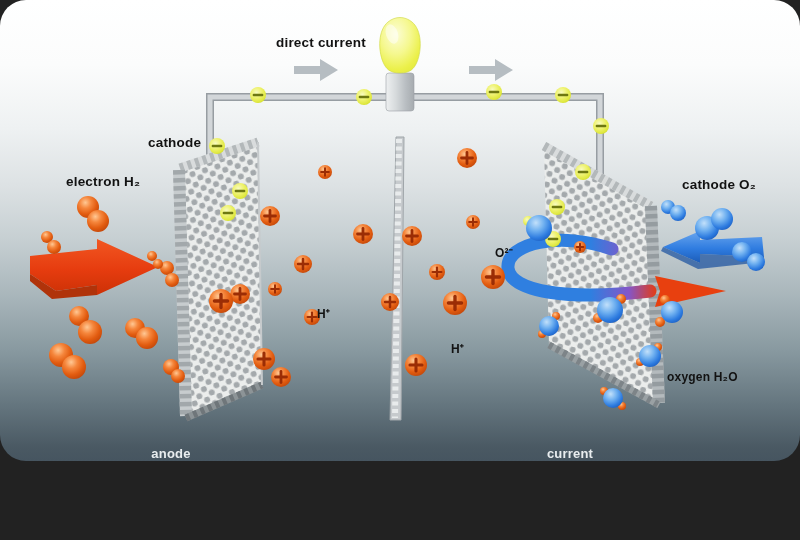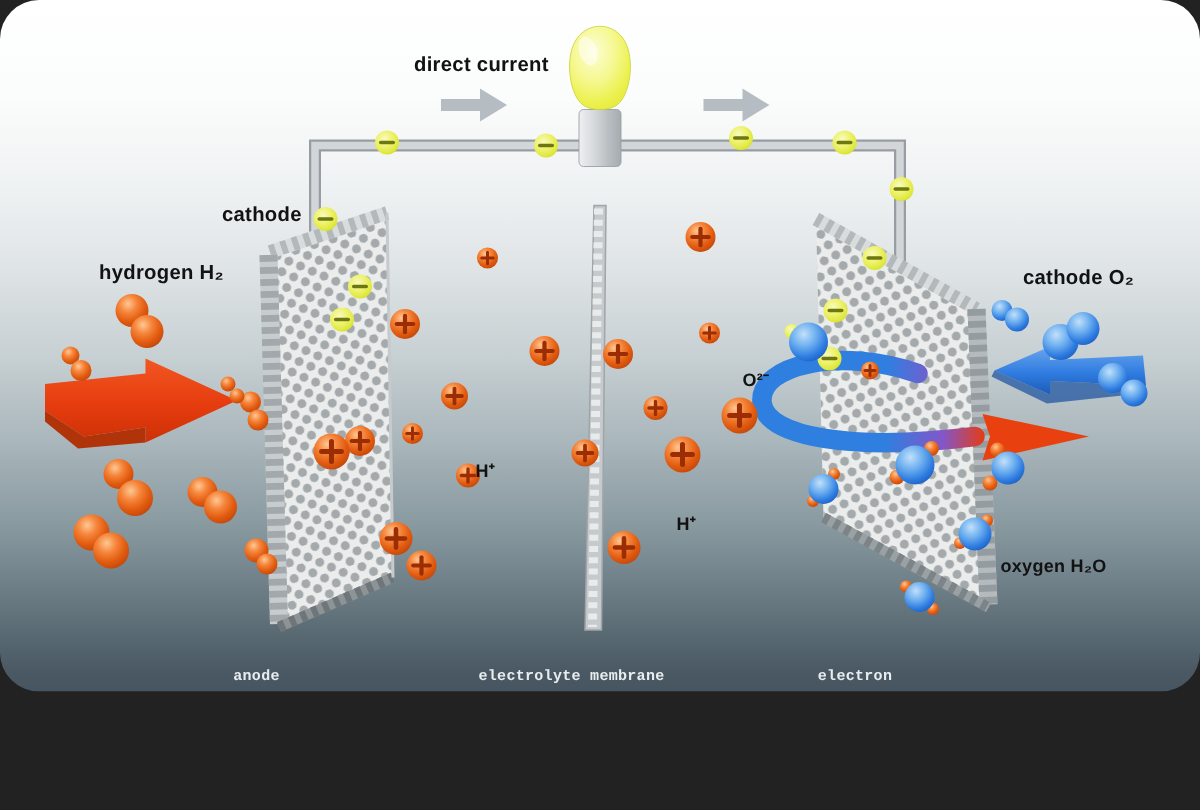--- a/index.html
+++ b/index.html
@@ -2,21 +2,21 @@
 <html><head>
 <meta charset="utf-8">
 <style>
   html,body{margin:0;padding:0;background:#222;}
   .stage{position:relative;width:800px;height:461px;overflow:hidden;
     font-family:"Liberation Sans",sans-serif;
     background:linear-gradient(180deg,#ffffff 0%,#fbfcfc 14%,#eef1f2 28%,#dde2e4 40%,#c6cfd2 52%,#a9b6bb 64%,#8899a0 76%,#64757e 88%,#4a5963 97%,#465560 100%);border-radius:26px;}
   svg{position:absolute;left:0;top:0;}
   .lbl{position:absolute;font-weight:bold;font-size:13.5px;color:#121212;white-space:nowrap;letter-spacing:.2px;}
   .small{font-size:12px;margin-top:20px;}
-  .light{color:#e9edef;font-size:10px;font-weight:bold;font-family:Liberation Mono, monospace;}
+  .light{color:#e9edef;font-size:13px;font-weight:bold;}
   .ctr{transform:translateX(-50%);}
 </style>
 </head>
 <body>
 
 <div class="stage">
   <svg id="scene" width="800" height="540" viewBox="0 0 800 540">
     <defs>
       <radialGradient id="gradOrange" cx="38%" cy="30%" r="75%">
         <stop offset="0%" stop-color="#ffc894"></stop>
@@ -256,22 +256,21 @@
         <circle cx="556" cy="316" r="4" fill="url(#gradOrange)"></circle>
         <circle cx="549" cy="326" r="10" fill="url(#gradBlue)"></circle>
         <circle cx="604" cy="391" r="4" fill="url(#gradOrange)"></circle>
         <circle cx="622" cy="406" r="4" fill="url(#gradOrange)"></circle>
         <circle cx="613" cy="398" r="10" fill="url(#gradBlue)"></circle>
       </g>
   </svg>
 
   <div class="lbl" style="left:276px;top:35px">direct current</div>
   <div class="lbl" style="left:148px;top:135px">cathode</div>
-  <div class="lbl" style="left:66px;top:174px">hydrogen H₂</div>
+  <div class="lbl" style="left:66px;top:174px">electron H₂</div>
   <div class="lbl" style="left:682px;top:177px">cathode O₂</div>
   <div class="lbl small" style="left:495px;top:224px">O²⁻</div>
   <div class="lbl small" style="left:317px;top:285px">H⁺</div>
   <div class="lbl small" style="left:451px;top:320px">H⁺</div>
   <div class="lbl small" style="left:667px;top:350px">oxygen H₂O</div>
   <div class="lbl light ctr" style="left:171px;top:446px">anode</div>
-  <div class="lbl light ctr" style="left:381px;top:446px">electrolyte membrane</div>
-  <div class="lbl light ctr" style="left:570px;top:446px">electron</div>
+  <div class="lbl light ctr" style="left:570px;top:446px">current</div>
 </div>
 
 </body></html>

